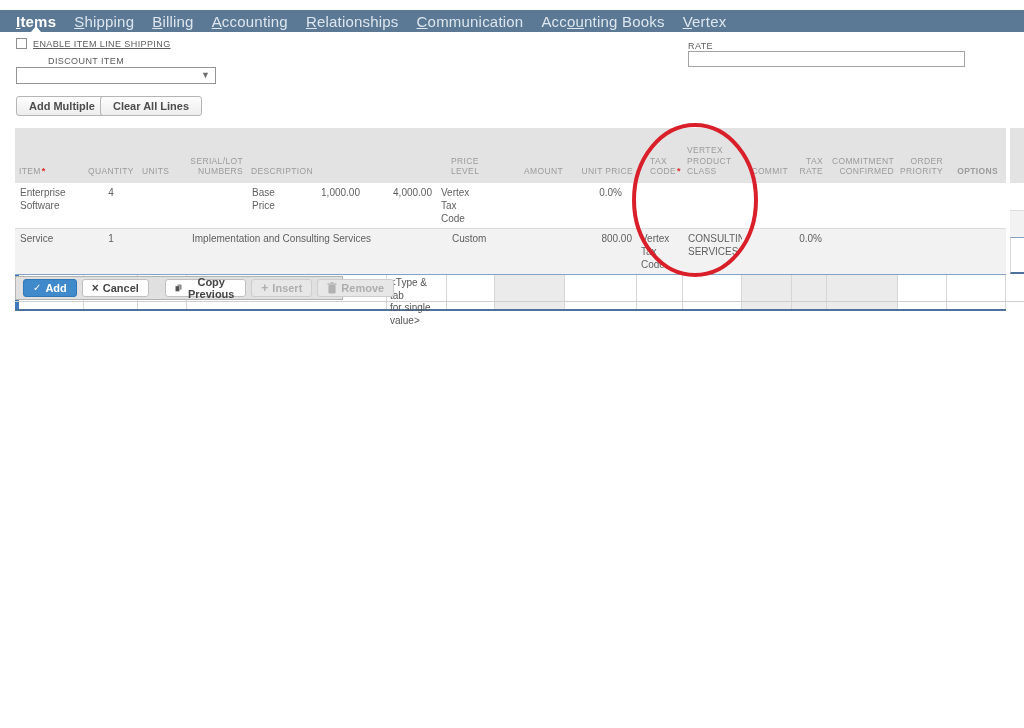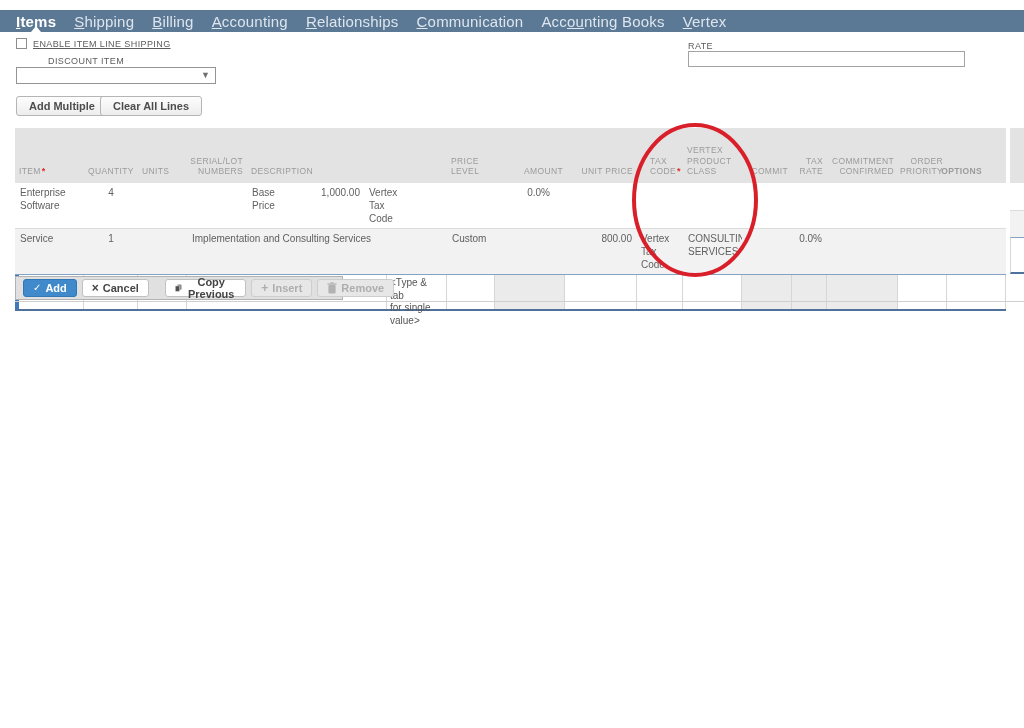--- a/index.html
+++ b/index.html
@@ -155,31 +155,32 @@
       <div class="th c9"><span>VERTEX
 PRODUCT
 CLASS</span></div>
       <div class="th c10 al-r"><span>COMMIT</span></div>
       <div class="th c11 al-r"><span>TAX
 RATE</span></div>
       <div class="th c12 al-r"><span>COMMITMENT
 CONFIRMED</span></div>
       <div class="th c13 al-r"><span>ORDER
 PRIORITY</span></div>
-      <div class="th c14 al-r" style="padding-right:24px;font-weight:bold;"><span>OPTIONS</span></div>
+      <div class="th c14 al-r" style="padding-right:8px;font-weight:bold;"><span>OPTIONS</span></div>
     </div>
 
     <div class="trow r1">
       <div class="td c0">Enterprise
 Software</div>
       <div class="td c1 al-c">4</div>
       <div class="td c2"></div>
       <div class="td c4"></div>
       <div class="td c5">Base Price</div>
       <div class="td c6 al-r" style="text-align:right;">1,000.00</div>
+      <div class="td c7" style="text-align:right;">4,000.00</div>
       <div class="td c8" style="padding-left:4px;">Vertex Tax
 Code</div>
       <div class="td c9"></div>
       <div class="td c10"></div>
       <div class="td c11" style="text-align:right;">0.0%</div>
       <div class="td c12"></div>
       <div class="td c13"></div>
       <div class="td c14"></div>
     </div>
 

